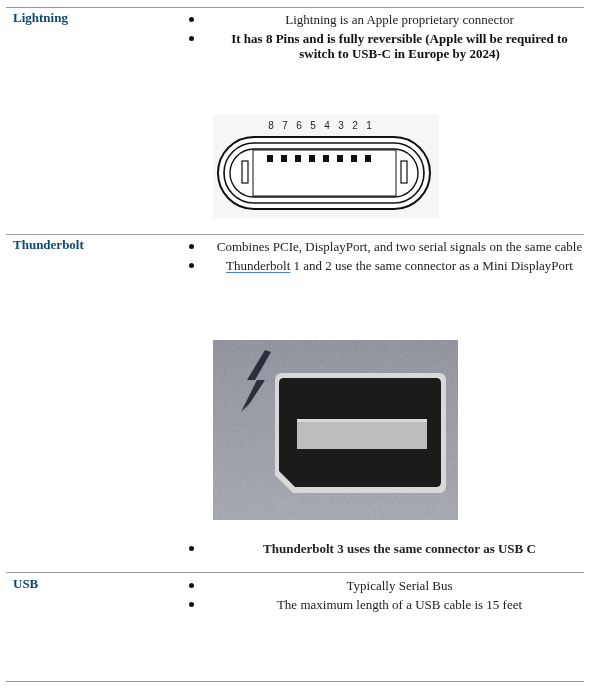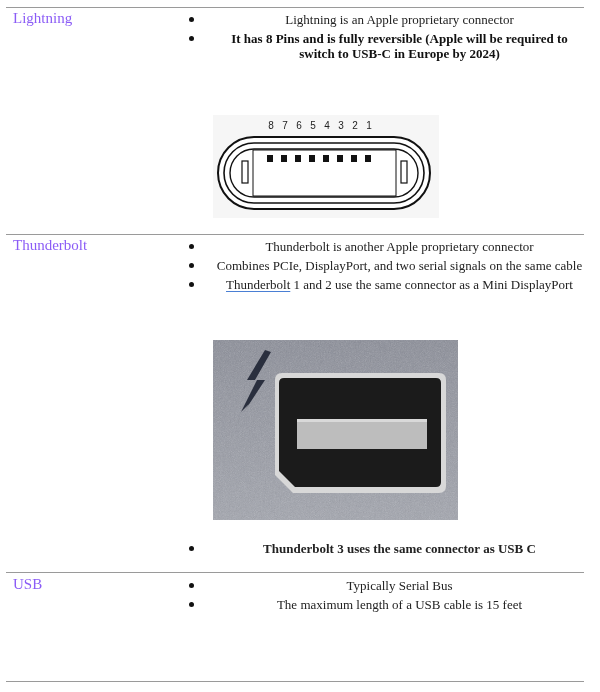--- a/index.html
+++ b/index.html
@@ -4,21 +4,21 @@
   <style>
     html, body { margin: 0; padding: 0; background: #ffffff; }
     body {
       width: 600px; height: 692px; position: relative; overflow: hidden;
       font-family: "Liberation Serif", "DejaVu Serif", serif;
       color: #222;
       font-size: 13px;
     }
     .rule { position: absolute; left: 6px; width: 578px; height: 0; border-top: 1px solid #9a9a9a; }
     .row-label {
-      position: absolute; left: 13px; font-weight: normal; font-size: 15px; color: #8b5cf6;
+      position: absolute; left: 13px; font-weight: bold; font-size: 13px; color: #0c4a6e;
     }
     .bullets { position: absolute; left: 186px; width: 400px; margin: 0; padding: 0; list-style: none; text-align: center; }
     .bullets li { position: relative; padding-left: 27px; line-height: 15px; margin-bottom: 4px; }
     .bullets li::before {
       content: ""; position: absolute; left: 3px; top: 5px; width: 5px; height: 5px;
       border-radius: 50%; background: #111;
     }
     .bullets li.bold { font-weight: bold; color: #111; }
     .spell { text-decoration: underline; text-decoration-color: #4a7fd4; text-decoration-thickness: 1px; text-underline-offset: 2px; }
     .fig { position: absolute; }
@@ -65,21 +65,20 @@
         <rect x="152" y="40" width="6" height="7"></rect>
     </g>
     <rect x="29" y="46" width="6" height="22" fill="#fff" stroke="#111" stroke-width="1.2"></rect>
     <rect x="188" y="46" width="6" height="22" fill="#fff" stroke="#111" stroke-width="1.2"></rect>
   </svg>
 </div>
 
 <div class="rule" style="top:234px;"></div>
 <div class="row-label" style="top:237px;">Thunderbolt</div>
 <ul class="bullets" style="top:239px;">
-  <li>Thunderbolt is another Apple proprietary connector</li>
   <li>Combines PCIe, DisplayPort, and two serial signals on the same cable</li>
   <li><span class="spell">Thunderbolt</span> <span>1 and 2 use the same connector as a Mini DisplayPort</span></li>
 </ul>
 
 <div class="fig" style="left:213px; top:340px; width:245px; height:180px;">
   <svg width="245" height="180" viewBox="0 0 245 180">
     <defs>
       <filter id="grain" x="0" y="0" width="100%" height="100%">
         <feTurbulence type="fractalNoise" baseFrequency="1.2" numOctaves="2" seed="3"></feTurbulence>
         <feColorMatrix type="saturate" values="0"></feColorMatrix>

